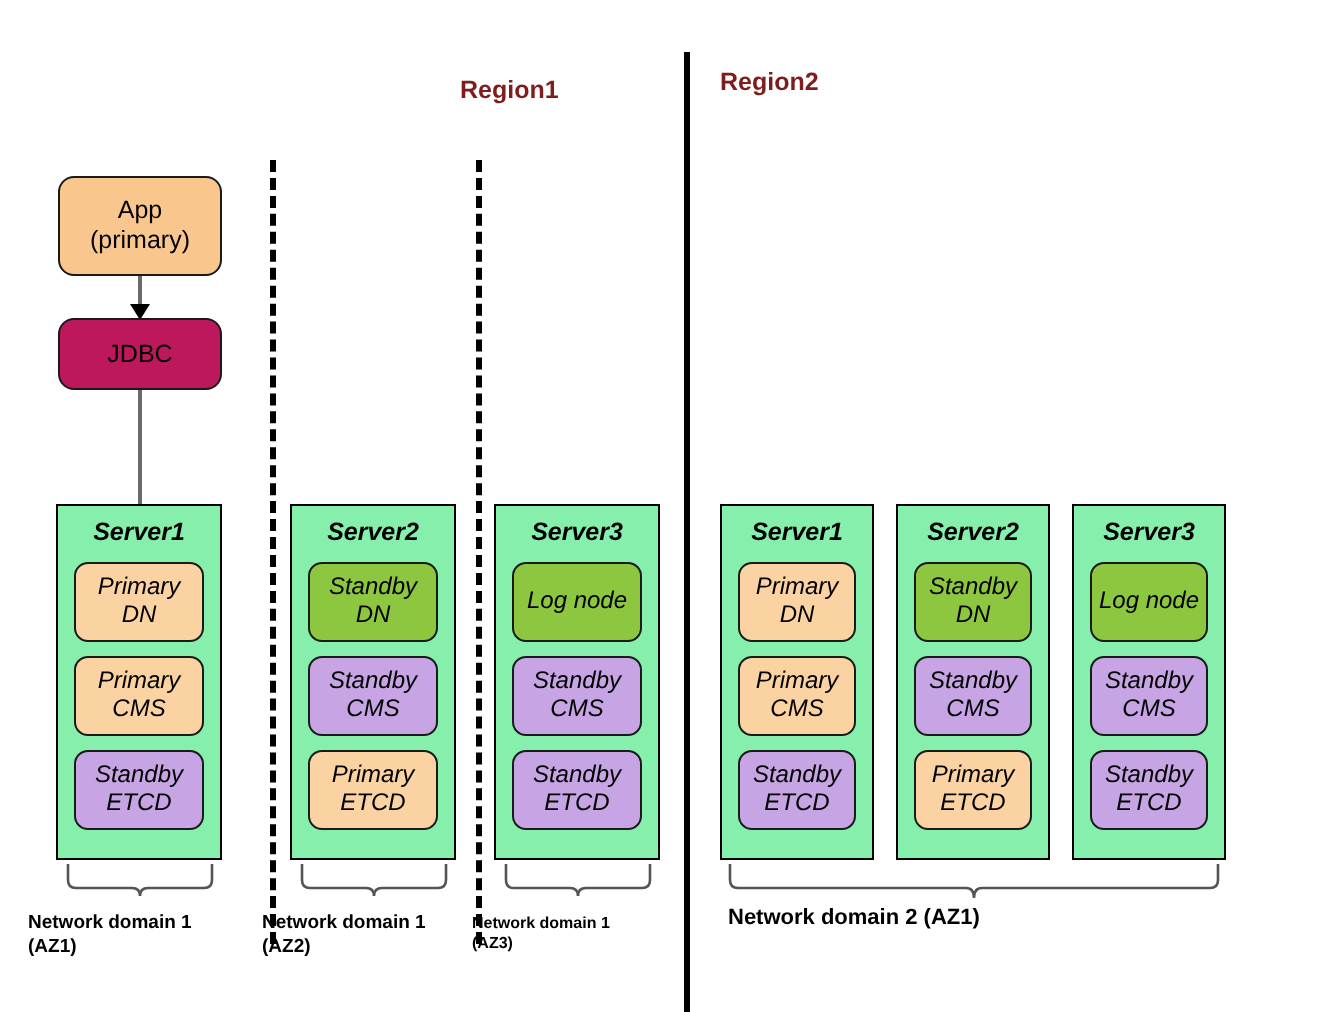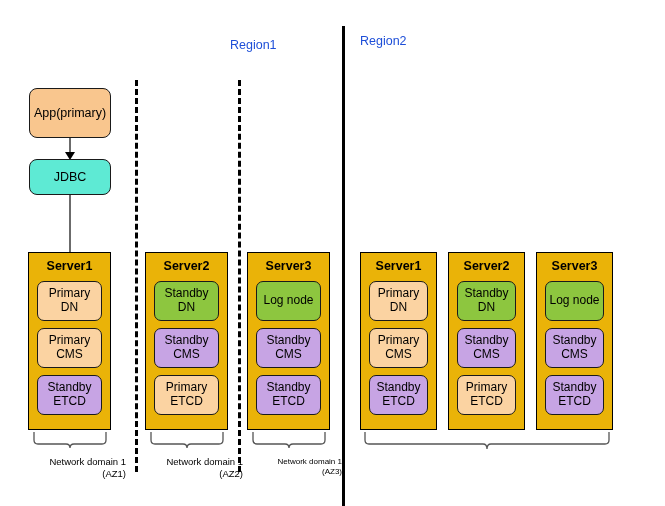--- a/index.html
+++ b/index.html
@@ -13,43 +13,44 @@
     height: 506px;
     background: #ffffff;
     font-family: "Liberation Sans", sans-serif;
     overflow: hidden;
   }
 
   
   .region-label {
     position: absolute;
     font-size: 12.5px;
-    color: #1d4ed8;
+    color: #7f1d1d;
     white-space: nowrap;
+    font-weight: bold;
   }
 
   
   .divider-dashed {
     position: absolute;
     width: 0;
     border-left: 3px dashed #000000;
   }
   .divider-solid {
     position: absolute;
     width: 3px;
     background: #000000;
   }
 
   
   .top-box {
     position: absolute;
     border: 1.3px solid #1a1a1a;
     border-radius: 8px;
     display: flex;
-    flex-direction: row;
+    flex-direction: column;
     align-items: center;
     justify-content: center;
     font-size: 12.5px;
     color: #000000;
     line-height: 1.18;
     text-align: center;
     box-sizing: border-box;
   }
 
   
@@ -64,22 +65,23 @@
     height: 0;
     border-left: 5px solid transparent;
     border-right: 5px solid transparent;
     border-top: 8px solid #000000;
   }
 
   
   .server {
     position: absolute;
     border: 1.3px solid #000000;
-    background: #eab308;
+    background: #86efac;
     box-sizing: border-box;
+    font-style: italic;
   }
   .server-title {
     position: absolute;
     left: 0;
     right: 0;
     top: 6px;
     text-align: center;
     font-size: 12.5px;
     font-weight: bold;
     color: #000000;
@@ -107,24 +109,25 @@
   }
   .node span { display: block; text-align: right; }
 
   
   .brace {
     position: absolute;
   }
   .brace svg { display: block; }
   .domain-caption {
     position: absolute;
-    text-align: right;
+    text-align: left;
     color: #000000;
     line-height: 1.25;
     white-space: nowrap;
+    font-weight: bold;
   }
   .domain-caption span { display: block; }
 </style>
 </head>
 <body>
 
 <div id="canvas">
 
   <div class="region-label" style="left:230px; top:38px;">Region1</div>
   <div class="region-label" style="left:360px; top:34px;">Region2</div>
@@ -134,21 +137,21 @@
   <div class="divider-solid" style="left:342px; top:26px; height:480px;"></div>
 
   <div class="top-box" id="box-app" style="left: 29px; top: 88px; width: 82px; height: 50px; background: rgb(249, 198, 142);">
     <span>App</span>
     <span>(primary)</span>
   </div>
 
   <div class="conn" style="left:69px; top:138px; height:20px;"></div>
   <div class="arrowhead" style="left:65px; top:152px;"></div>
 
-  <div class="top-box" id="box-jdbc" style="left: 29px; top: 159px; width: 82px; height: 36px; background: #5eead4;">
+  <div class="top-box" id="box-jdbc" style="left: 29px; top: 159px; width: 82px; height: 36px; background: #be185d;">
     <span>JDBC</span>
   </div>
 
   <div class="conn" style="left:69px; top:195px; height:82px;"></div>
   <div class="arrowhead" style="left:65px; top:270px;"></div>
 
   <div class="server" style="left:28px; top:252px; width:83px; height:178px;">
     <div class="server-title">Server1</div>
     <div class="node-list">
       <div class="node" style="background:#FBD3A2;">
@@ -282,14 +285,17 @@
       </div>
     </div>
   </div>
 
   <div class="brace" style="left:364px; top:431px;">
     <svg width="246" height="22" viewBox="0 0 246 22">
       <path d="M1,1 L1,9 Q1,13 5,13 L119,13 Q123,13 123,18 Q123,13 127,13 L241,13 Q245,13 245,9 L245,1" fill="none" stroke="#555555" stroke-width="1.3"></path>
     </svg>
   </div>
 
+  <div class="domain-caption" style="left:364px; top:453px; width:246px; font-size:11px;">
+    <span>Network domain 2 (AZ1)</span>
+  </div>
 
 </div>
 
 </body></html>

